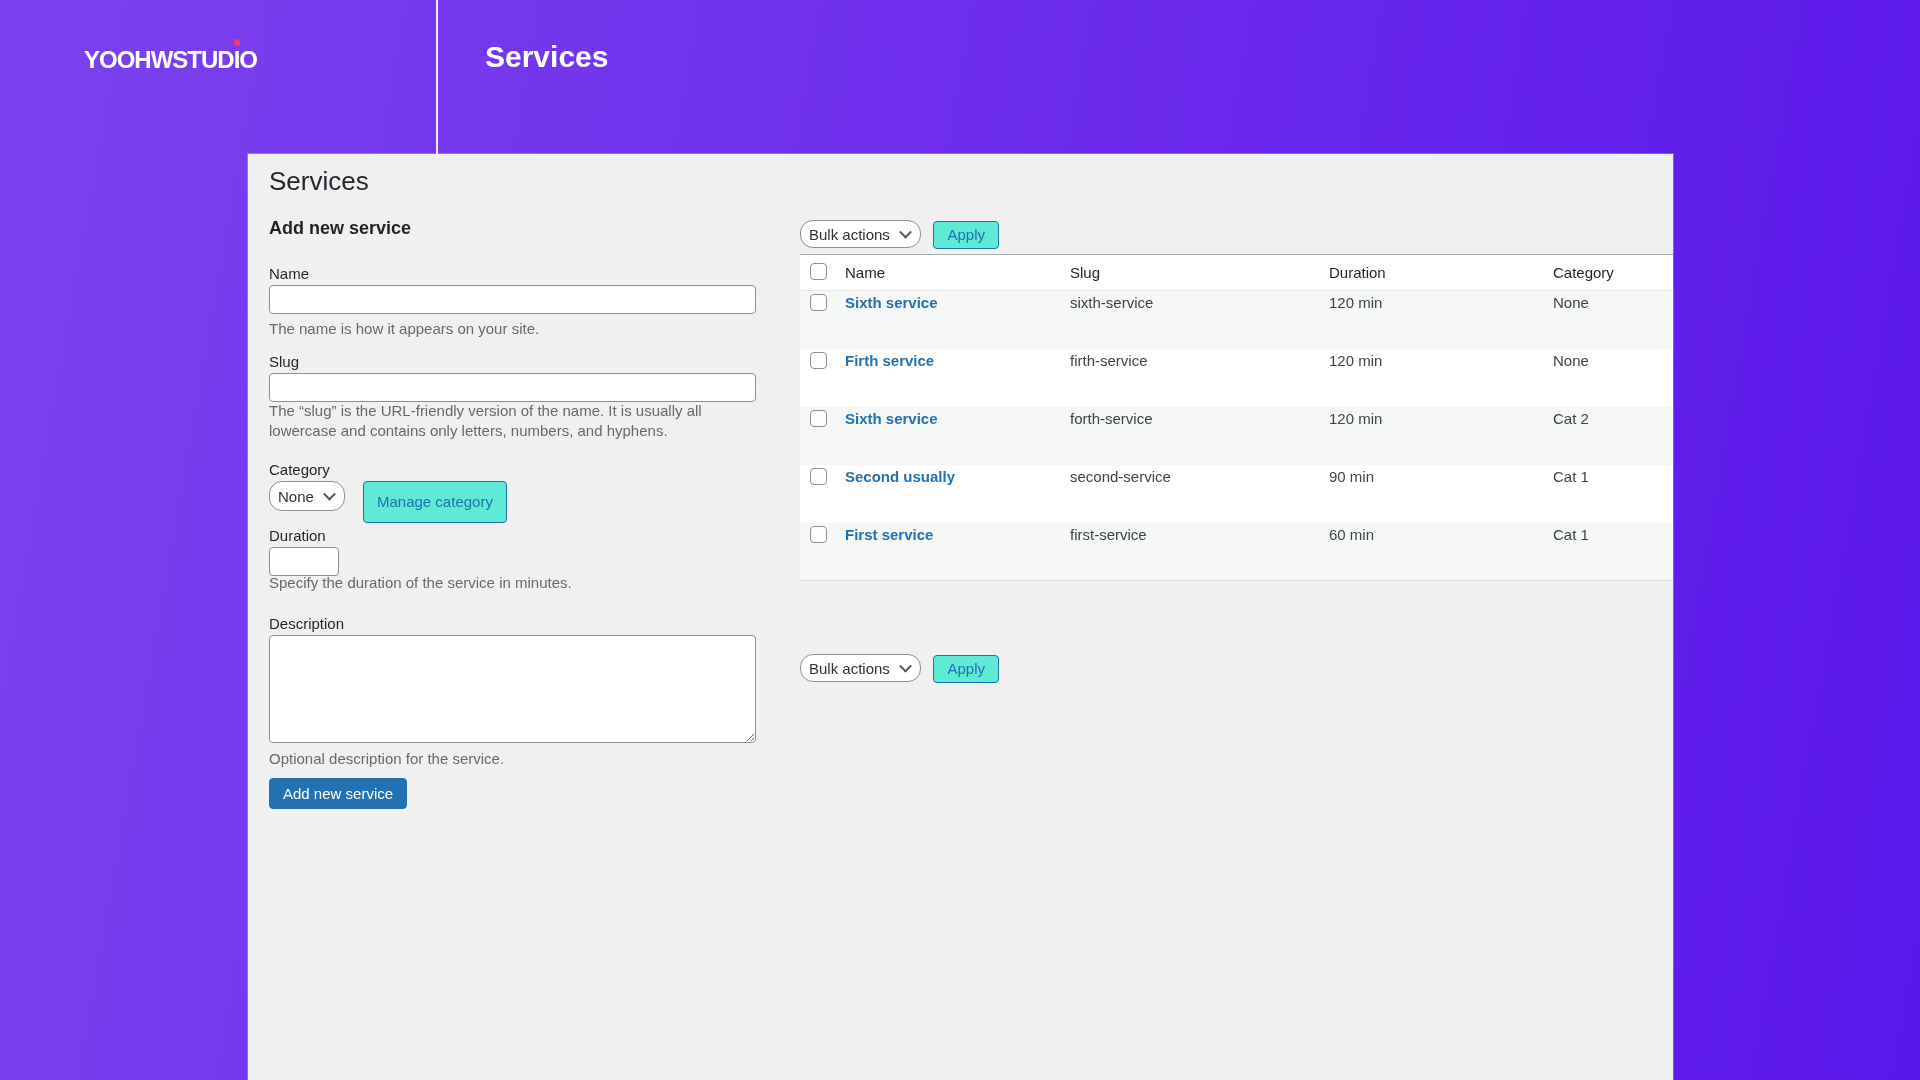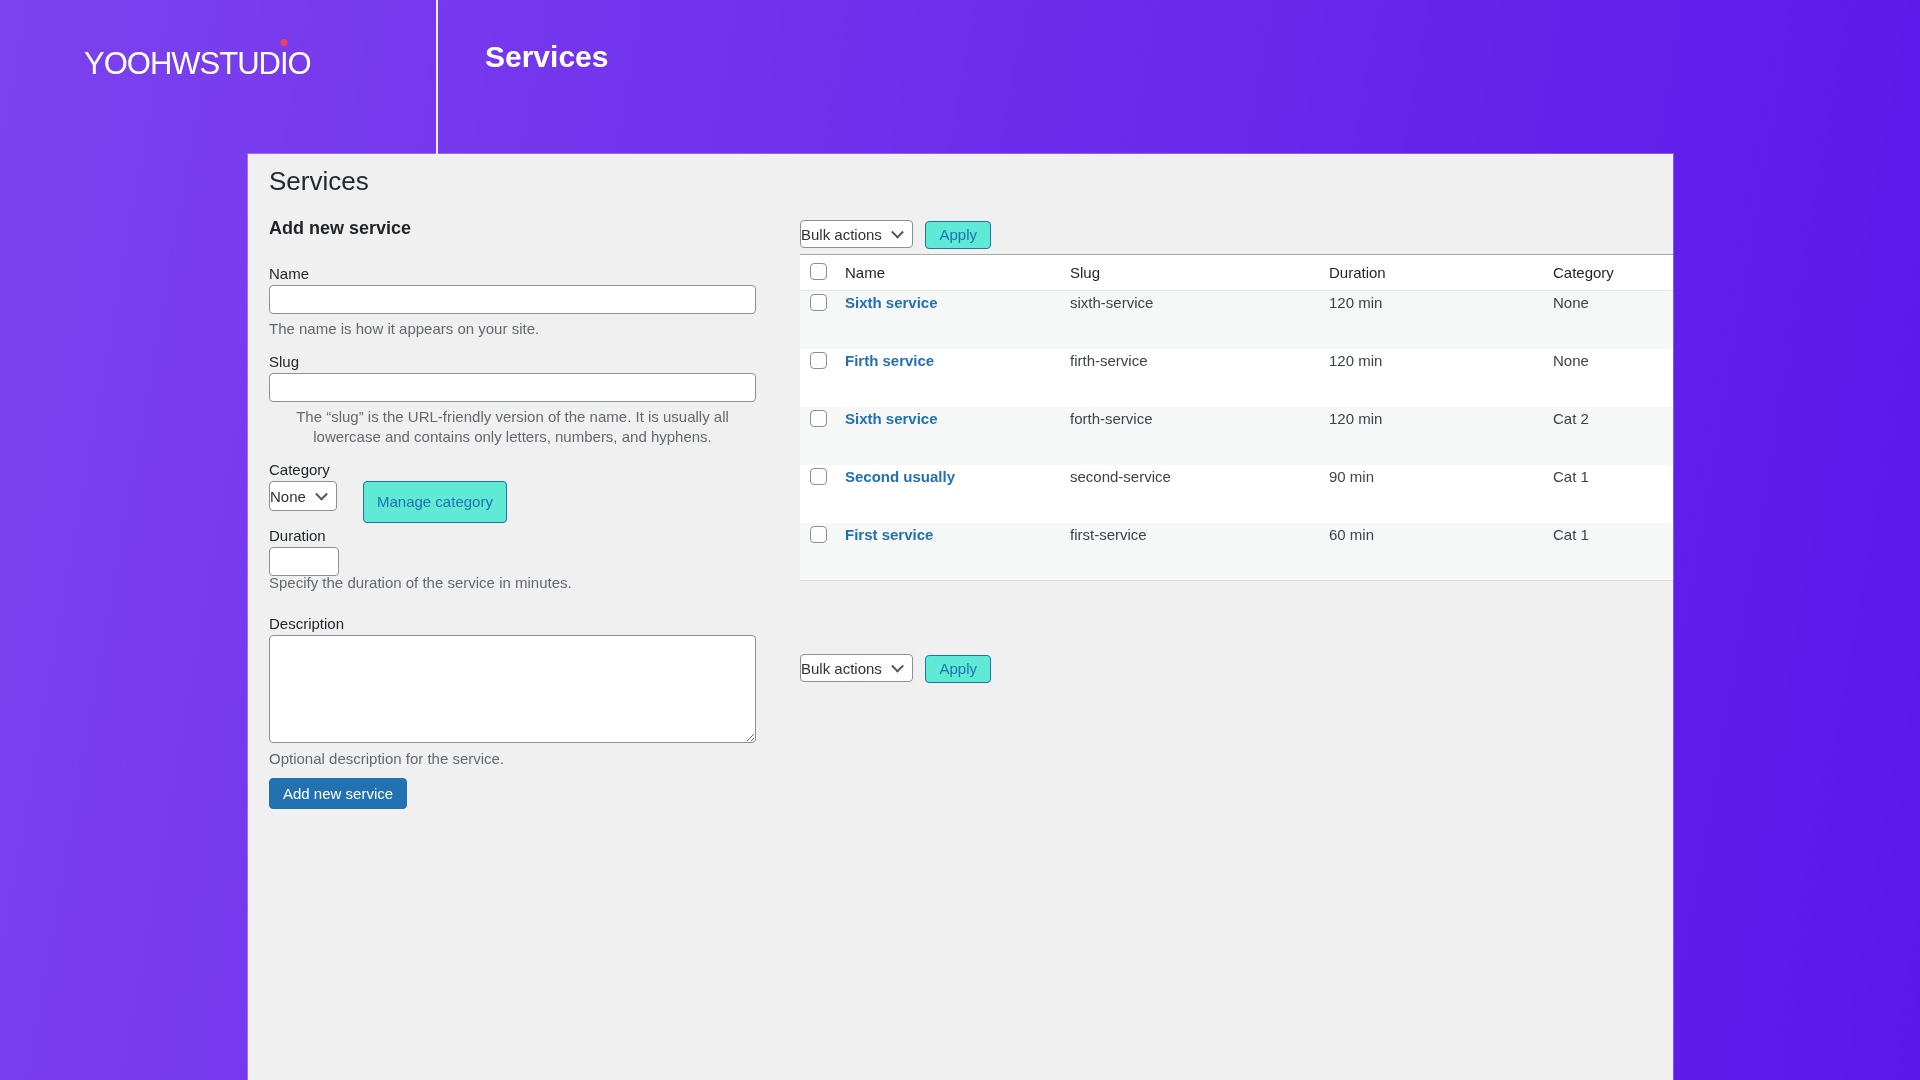--- a/index.html
+++ b/index.html
@@ -7,21 +7,21 @@
   body {
     font-family: "Liberation Sans", sans-serif;
     background: linear-gradient(100deg, #7c42ee 0%, #6e2eec 45%, #5a17ea 100%);
     position: relative;
     color: #1d2327;
   }
 
   
   .logo {
     position: absolute; left: 84px; top: 46px;
-    color: #ffffff; font-size: 31px; font-weight: 400;
+    color: #ffffff; font-size: 24px; font-weight: 700;
     letter-spacing: -1px; white-space: nowrap;
   }
   .logo .logo-i { position: relative; display: inline-block; }
   .logo .logo-i .dot {
     position: absolute; left: 50%; top: -7px; transform: translateX(-50%);
     width: 7px; height: 7px; border-radius: 50%;
   }
   .header-divider {
     position: absolute; left: 436px; top: 0; width: 2px; height: 154px;
     background: rgba(255,255,255,0.9);
@@ -38,40 +38,40 @@
     background: #f0f0f1;
     box-shadow: 0 0 0 1px rgba(255,255,255,0.25);
   }
 
   
   .form-col { position: absolute; left: 21px; top: 0; width: 487px; }
   .abs { position: absolute; left: 0; }
   .page-h1 { font-size: 26px; font-weight: 400; color: #23282d; top: 12px; }
   .form-h2 { font-size: 18px; font-weight: 700; color: #1d2327; top: 64px; }
   .field-label { font-size: 15px; color: #1d2327; }
-  .help-text { font-size: 15px; color: #646970; line-height: 20px; text-align: center; }
+  .help-text { font-size: 15px; color: #646970; line-height: 20px; }
 
   .text-input, .textarea, .wp-select {
     border: 1px solid #8c8f94; border-radius: 4px; background: #ffffff;
     font-family: "Liberation Sans", sans-serif; font-size: 15px; color: #2c3338;
   }
   .text-input { height: 29px; padding: 0 8px; width: 487px; }
   .text-input.small { width: 70px; }
   .textarea { width: 487px; height: 108px; padding: 6px 8px; resize: both; }
 
   .select-wrap { position: relative; display: inline-block; }
   .select-wrap::after {
     content: ""; position: absolute; right: 11px; top: 50%;
     width: 7px; height: 7px;
     border-right: 2px solid #50575e; border-bottom: 2px solid #50575e;
     transform: translateY(-70%) rotate(45deg); pointer-events: none;
   }
   .wp-select {
     -webkit-appearance: none; appearance: none;
-    height: 30px; padding: 0 30px 0 0; cursor: pointer;
+    height: 30px; padding: 0 30px 0 8px; cursor: pointer; border-radius: 13px;
   }
 
   .btn { display: inline-block; border-radius: 4px; font-size: 15px;
          height: 42px; line-height: 28px; padding: 0 13px; cursor: pointer;
          font-family: "Liberation Sans", sans-serif; }
   .btn-secondary { background: #5eead4; border: 1px solid #2271b1; color: #2271b1; }
   .btn-primary  { background: #2271b1; border: 1px solid #2271b1; color: #ffffff;
                   font-size: 15px; height: 31px; line-height: 29px; }
 
   
@@ -113,21 +113,21 @@
   <div class="form-col">
     <h1 class="abs page-h1">Services</h1>
     <h2 class="abs form-h2">Add new service</h2>
 
     <label class="abs field-label" style="top:111px">Name</label>
     <input class="abs text-input" style="top: 131px;" type="text" value="">
     <div class="abs help-text" style="top:165px">The name is how it appears on your site.</div>
 
     <label class="abs field-label" style="top:199px">Slug</label>
     <input class="abs text-input" style="top: 219px;" type="text" value="">
-    <div class="abs help-text" style="top:253px;width:487px">The “slug” is the URL-friendly version of the name. It is usually all lowercase and contains only letters, numbers, and hyphens.</div>
+    <div class="abs help-text" style="top:247px;width:487px">The “slug” is the URL-friendly version of the name. It is usually all lowercase and contains only letters, numbers, and hyphens.</div>
 
     <label class="abs field-label" style="top:307px">Category</label>
     <span class="abs select-wrap" style="top:327px">
       <select class="wp-select">
         <option>None</option>
       </select>
     </span>
     <button class="abs btn btn-secondary" style="top:327px;left:94px">Manage category</button>
 
     <label class="abs field-label" style="top:373px">Duration</label>

